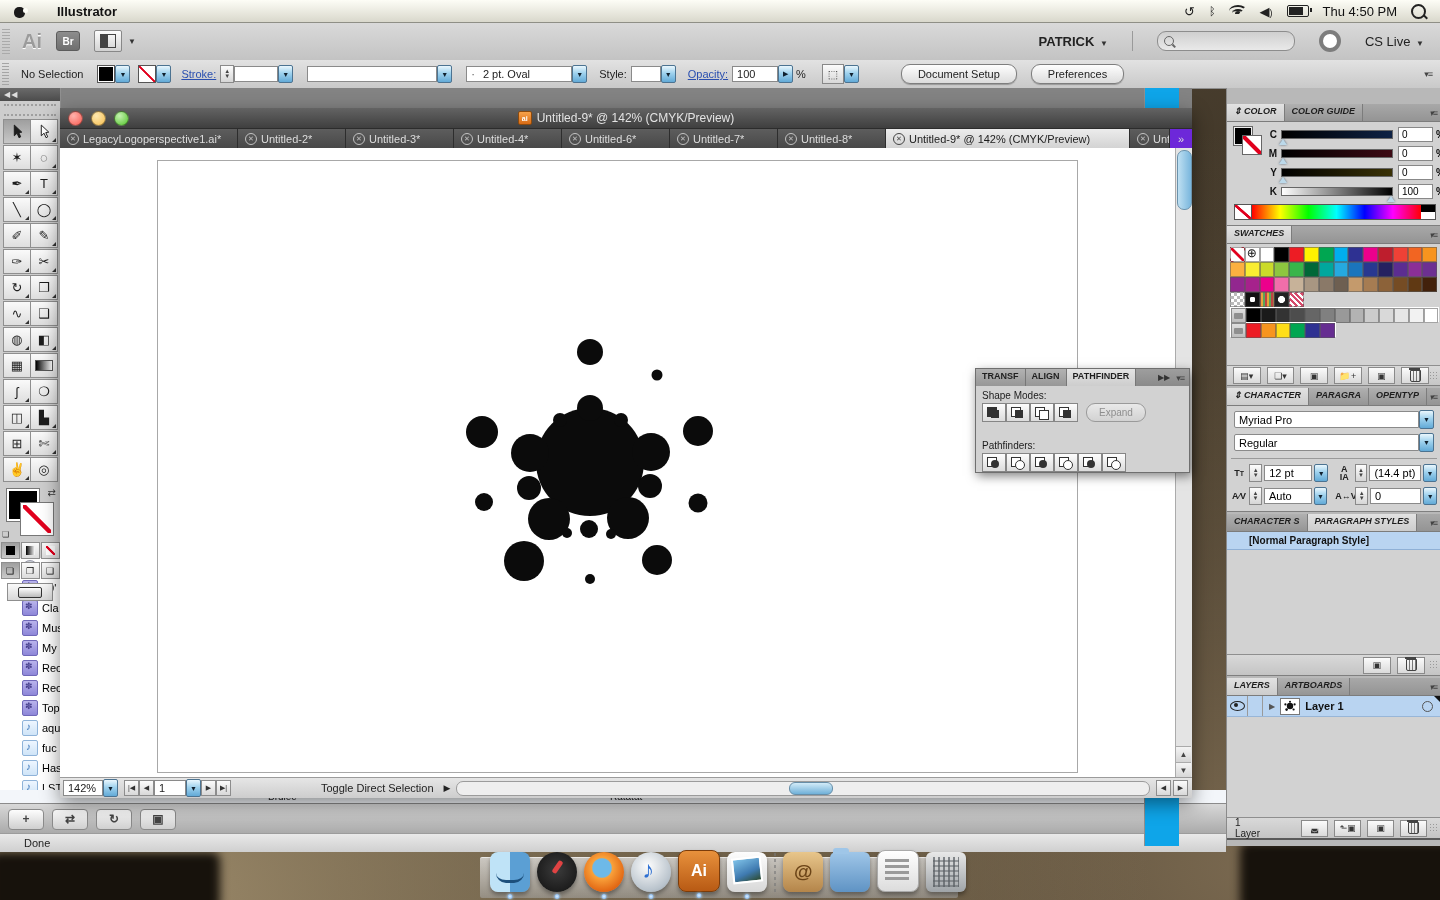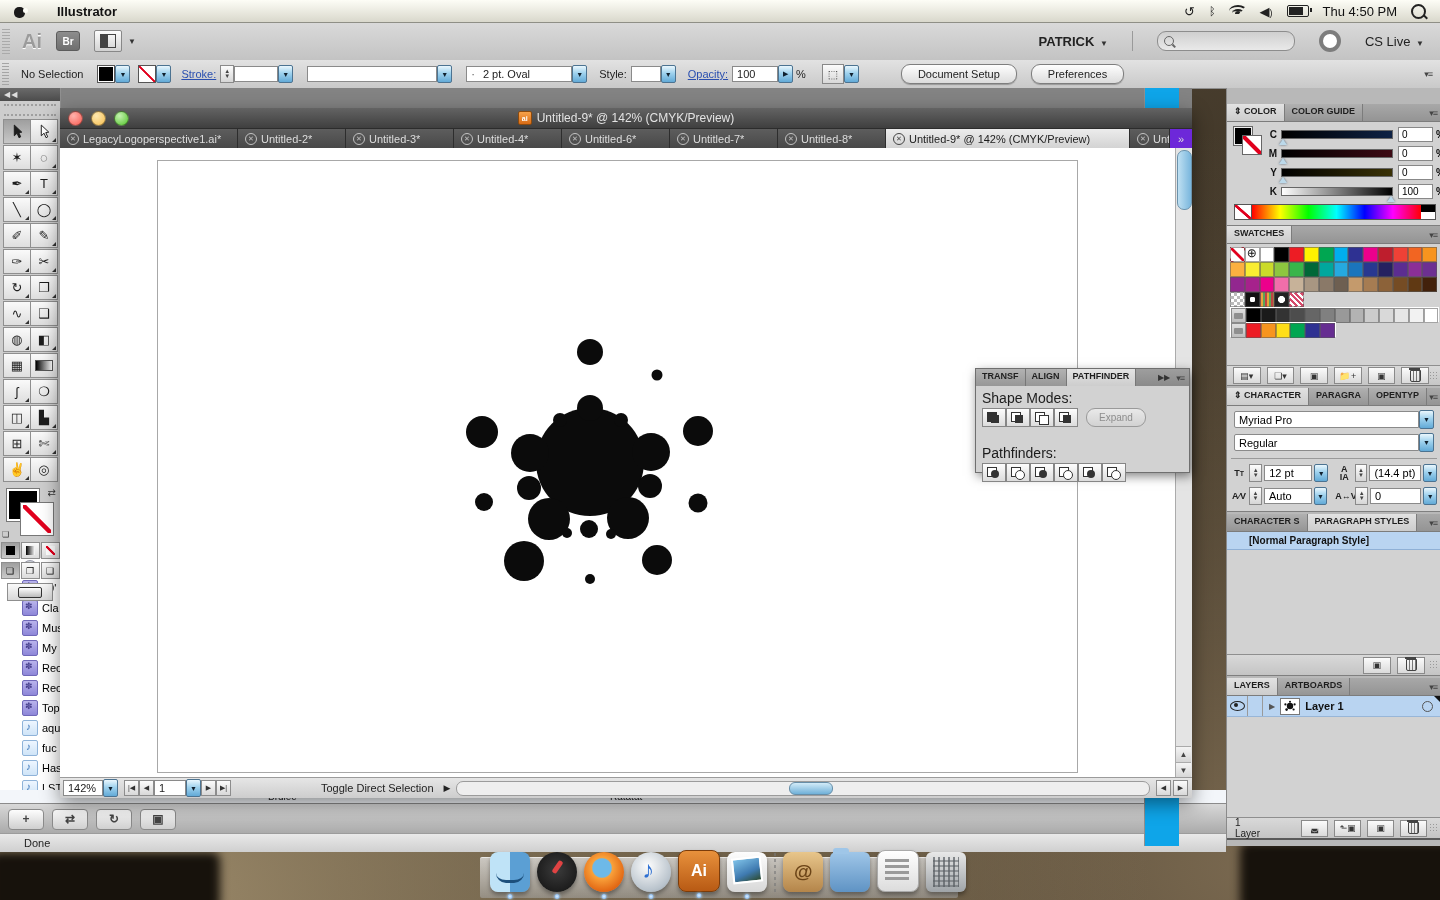--- a/index.html
+++ b/index.html
@@ -119,36 +119,36 @@
   .sb-btn{width:13px;height:14px;background:linear-gradient(#fbfbfb,#d8d8d8);border:1px solid #8d8d8d;display:inline-flex;align-items:center;justify-content:center;font-size:7px;color:#333;}
   .hscroll{position:relative;height:13px;background:#eee;border:1px solid #9b9b9b;border-radius:7px;flex:1;margin:0 6px;}
   .hthumb{position:absolute;top:0px;left:48%;width:42px;height:11px;border-radius:6px;background:linear-gradient(#d2ebf8,#6fb0d8);border:1px solid #678ea8;}
   
   .pf{position:absolute;left:975px;top:368px;width:215px;height:104px;z-index:14;box-shadow:2px 4px 10px rgba(0,0,0,.5);font-size:10px;}
   .pf-tabs{height:17px;display:flex;background:linear-gradient(#9e9e9e,#8a8a8a);border:1px solid #6f6f6f;border-bottom:none;}
   .pf-tab{padding:2px 6px;font-size:9px;font-weight:bold;color:#1f1f1f;background:linear-gradient(#b2b2b2,#979797);border-right:1px solid #777;white-space:nowrap;overflow:hidden;}
   .pf-tab.on{background:linear-gradient(#e4e4e4,#cdcdcd);}
   .pf-extra{margin-left:auto;display:flex;align-items:center;gap:6px;padding-right:5px;color:#333;font-size:8px;}
   .pf-body{background:#d2d2d2;border:1px solid #6f6f6f;border-top:none;height:87px;padding:3px 6px;box-sizing:border-box;}
-  .pf-lab{font-size:14px;color:#1c1c1c;margin:1px 0 2px;}
+  .pf-lab{font-size:10px;color:#1c1c1c;margin:1px 0 2px;}
   .pf-row{display:flex;align-items:center;}
   .pfb{width:22px;height:17px;background:linear-gradient(#fdfdfd,#dcdcdc);border:1px solid #868686;position:relative;}
   .pfb i{position:absolute;width:8px;height:8px;}
   .pfb .a{left:4px;top:3px;border:1px solid #333;background:#fff;}
   .pfb .b{left:8px;top:6px;background:#333;}
   .pfb.f1 .a{background:#333;}
   .pfb.f3 .b{background:#fff;border:1px solid #333;}
   .expand-btn{margin-left:8px;height:17px;padding:0 12px;border-radius:9px;border:1px solid #9a9a9a;background:linear-gradient(#e9e9e9,#d2d2d2);color:#8e8e8e;font-size:10px;display:inline-flex;align-items:center;}
   
   .right-strip{position:absolute;left:1144px;top:88px;width:34px;height:758px;z-index:8;background:#0ea5e9;border-left:1px solid #8f8f8f;}
   .strip-ico{position:absolute;left:0;width:34px;text-align:center;font-size:13px;color:#2c2c2c;}
   .strip-frag{position:absolute;left:14px;font-size:10px;color:#111;overflow:hidden;width:20px;white-space:nowrap;}
   .right-dock{position:absolute;left:1226px;top:88px;width:214px;height:758px;z-index:9;background:#b8b8b8;border-left:1px solid #8a8a8a;}
   .panel{position:absolute;left:0;width:214px;background:#d2d2d2;border-bottom:1px solid #7f7f7f;box-sizing:border-box;}
-  .phead{height:17px;display:flex;background:linear-gradient(#a8a8a8,#949494);border-bottom:1px solid #7c7c7c;}
+  .phead{height:17px;display:flex;background:linear-gradient(#a8a8a8,#949494);border-bottom:1px solid #7c7c7c;font-style:italic;}
   .ptab{padding:2px 7px;font-size:9px;font-weight:bold;color:#1e1e1e;background:linear-gradient(#b0b0b0,#959595);border-right:1px solid #7c7c7c;white-space:nowrap;overflow:hidden;}
   .ptab.on{background:linear-gradient(#e2e2e2,#cccccc);}
   .pmenu{margin-left:auto;padding-right:4px;display:flex;align-items:center;}
   
   .crow{display:flex;align-items:center;height:18px;margin:1px 4px 1px 0;}
   .clab{width:12px;text-align:right;font-size:10px;font-weight:bold;color:#111;margin-right:4px;}
   .cbar{width:110px;height:7px;border:1px solid #666;position:relative;}
   .cmark{position:absolute;bottom:-7px;width:0;height:0;border-left:4px solid transparent;border-right:4px solid transparent;border-bottom:6px solid #bcd9ea;filter:drop-shadow(0 0 1px #567);}
   .cval{width:30px;height:13px;background:#fff;border:1px solid #888;font-size:10px;display:flex;align-items:center;padding-left:3px;margin-left:5px;}
   .cpct{font-size:10px;margin-left:3px;font-weight:bold;}

